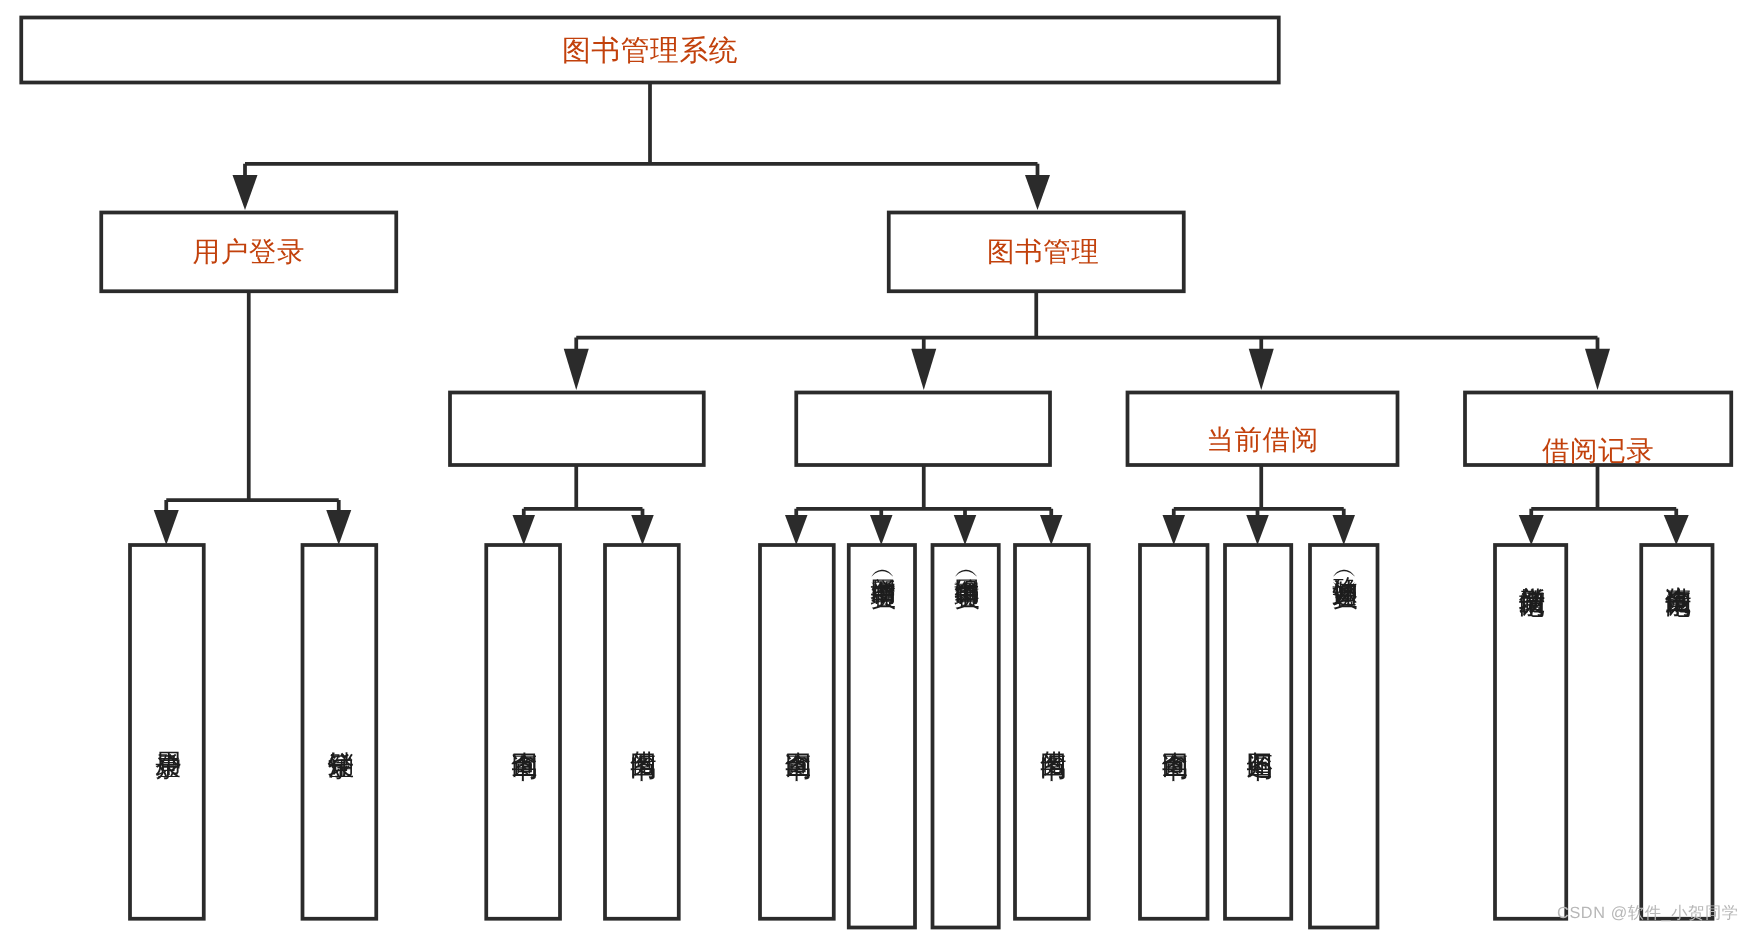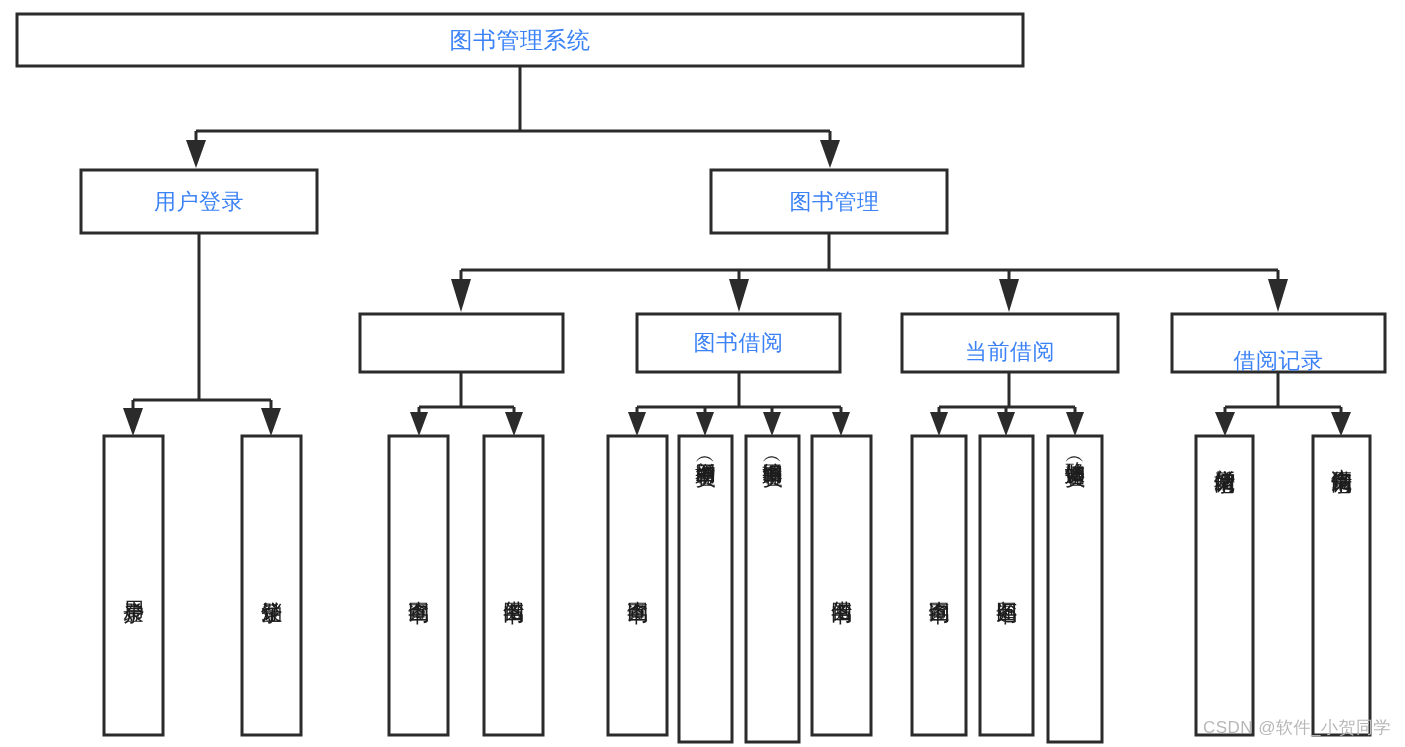--- a/index.html
+++ b/index.html
@@ -61,30 +61,30 @@
   .hlabel-holder {
     position: absolute;
     display: flex;
     align-items: center;
     justify-content: center;
     pointer-events: none;
   }
   .hlabel-text {
     font-family: Liberation Mono, monospace;
     font-size: 22px;
-    color: #3b82f6;
+    color: #c2410c;
     white-space: nowrap;
     letter-spacing: 0.5px;
   }
   #watermark {
     position: absolute;
     right: 14px;
     bottom: 8px;
     font-family: "Liberation Sans", "DejaVu Sans", sans-serif;
-    font-size: 17px;
+    font-size: 13px;
     color: #b7b7b7;
     white-space: nowrap;
     letter-spacing: 0.5px;
   }
 </style>
 </head>
 <body>
 
 <div id="diagram-root">
 
@@ -187,23 +187,20 @@
 
   <div class="hlabel-holder" style="left:81px; top:170px; width:236px; height:63px;">
     <span class="hlabel-text">用户登录</span>
   </div>
 
   <div class="hlabel-holder" style="left:711px; top:170px; width:247px; height:63px;">
     <span class="hlabel-text">图书管理</span>
   </div>
 
 
-  <div class="hlabel-holder" style="left:637px; top:314px; width:203px; height:58px;">
-    <span class="hlabel-text">图书借阅</span>
-  </div>
 
   <div class="hlabel-holder" style="left:902px; top:314px; width:216px; height:76px;">
     <span class="hlabel-text">当前借阅</span>
   </div>
 
   <div class="hlabel-holder" style="left:1172px; top:332px; width:213px; height:58px;">
     <span class="hlabel-text">借阅记录</span>
   </div>
 
   <div class="vlabel-holder" style="left:104px; top:436px; width:59px; height:299px;">

